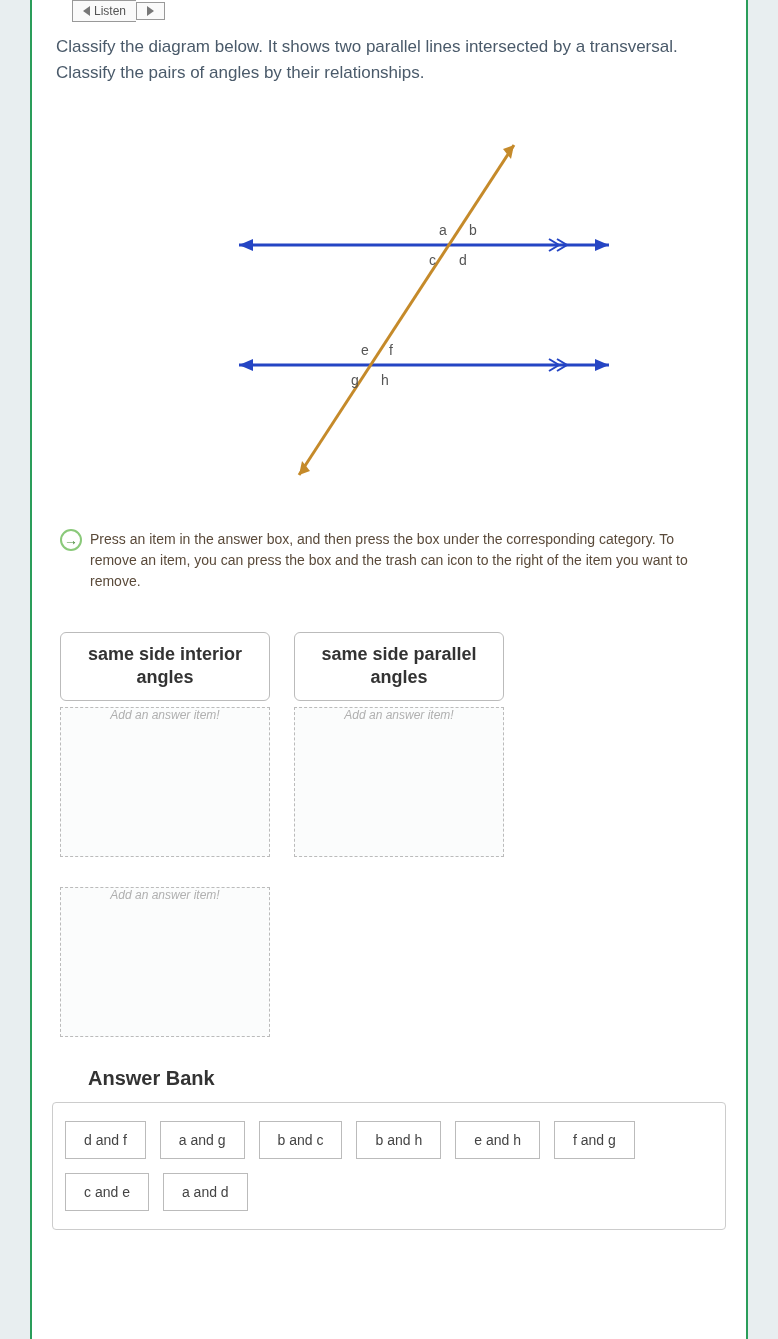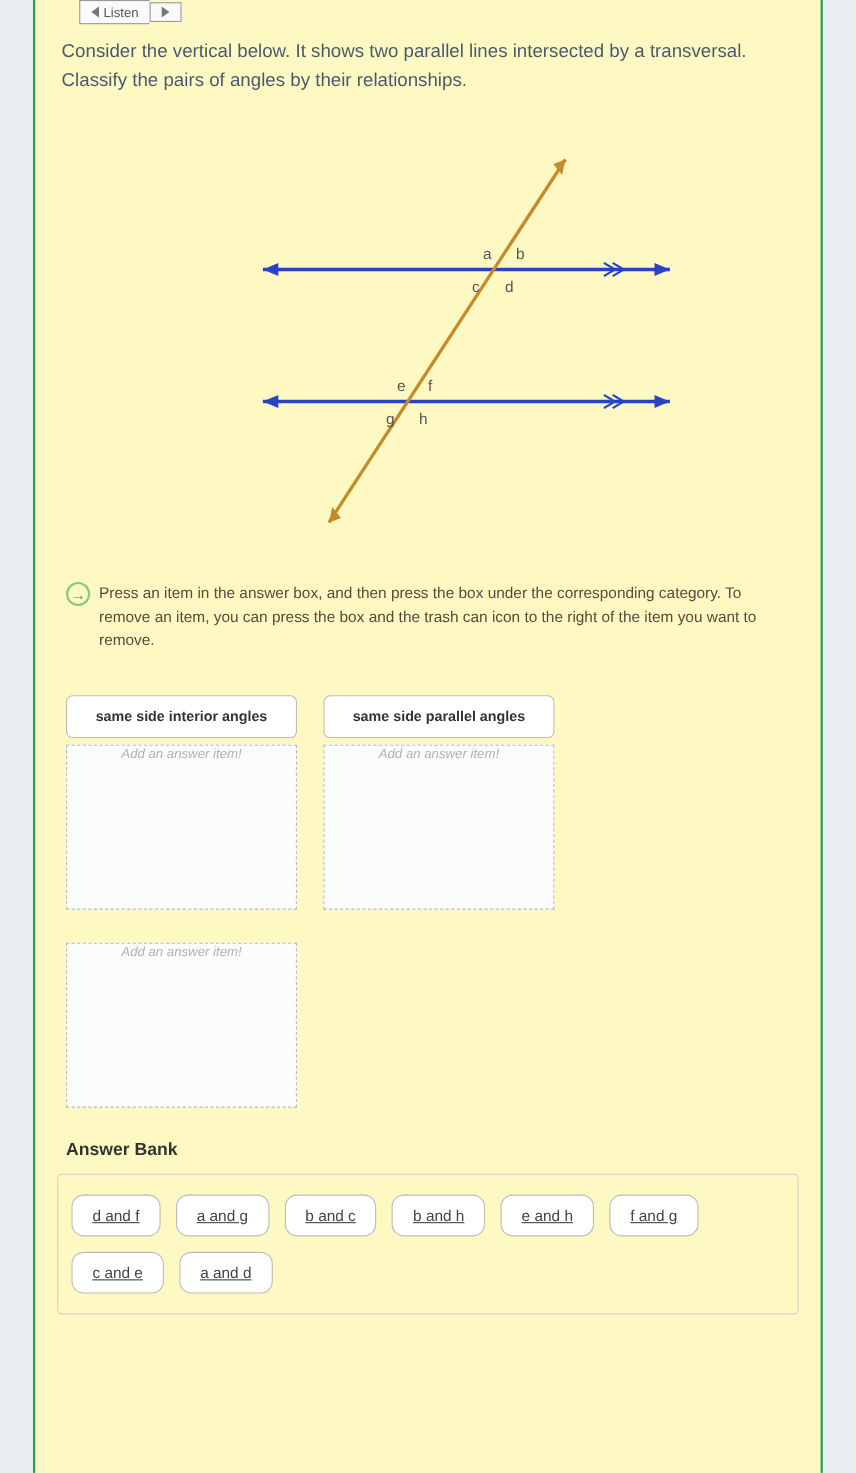--- a/index.html
+++ b/index.html
@@ -5,21 +5,21 @@
   * { box-sizing: border-box; margin: 0; padding: 0; }
   body {
     font-family: Arial, Helvetica, sans-serif;
     background: #e8eef0;
     width: 778px;
     height: 1339px;
     position: relative;
     overflow: hidden;
   }
   .page {
-    background: #fef9c3;
+    background: #ffffff;
     margin: 0 30px;
     height: 100%;
     border-left: 2px solid #2a9d5a;
     border-right: 2px solid #2a9d5a;
     padding: 0 20px;
     position: relative;
   }
   .listen-bar {
     display: flex;
     align-items: center;
@@ -88,63 +88,63 @@
   }
   .category {
     width: 210px;
   }
   .cat-header {
     border: 1px solid #bbb;
     border-radius: 6px;
     background: #fff;
     text-align: center;
     padding: 10px 6px;
-    font-size: 13px;
+    font-size: 18px;
     font-weight: bold;
     color: #333;
     line-height: 1.3;
   }
   .drop-zone {
     border: 1px dashed #bbb;
     background: #fbfcfc;
     height: 150px;
     margin-top: 6px;
     display: flex;
     justify-content: center;
     color: #b0b0b0;
     font-size: 12px;
     font-style: italic;
     cursor: pointer;
   }
   .answer-bank-label {
     margin-top: 30px;
-    font-size: 16px;
+    font-size: 20px;
     font-weight: bold;
     color: #333;
     padding: 0 8px;
+    margin-left: 28px;
   }
   .bank-box {
     border: 1px solid #ccc;
     border-radius: 4px;
     margin-top: 12px;
     padding: 18px 12px;
     display: flex;
     flex-wrap: wrap;
     gap: 14px;
   }
   .bank-item {
     border: 1px solid #bbb;
-    border-radius: 11px;
+    border-radius: 0;
     background: #fff;
     padding: 10px 18px;
     font-size: 14px;
     color: #444;
     cursor: pointer;
     white-space: nowrap;
-    text-decoration: underline;
   }
   .angle-label {
     font-size: 14px;
     fill: #555;
     font-family: Arial, sans-serif;
   }
 </style>
 </head>
 <body>
 
@@ -153,21 +153,21 @@
   <div class="listen-bar">
     <div class="listen-btn">
       <span class="tri-left"></span>
       <span>Listen</span>
     </div>
     <div class="play-btn">
       <span class="tri-right"></span>
     </div>
   </div>
 
-  <div class="question">Consider the vertical below. It shows two parallel lines intersected by a transversal. Classify the pairs of angles by their relationships.</div>
+  <div class="question">Classify the diagram below. It shows two parallel lines intersected by a transversal. Classify the pairs of angles by their relationships.</div>
 
   <div class="diagram-area">
     <svg class="diagram" viewBox="0 0 640 420">
 
       <line x1="170" y1="140" x2="540" y2="140" stroke="#2545c4" stroke-width="3"></line>
       <polygon points="170,140 184,134 184,146" fill="#2545c4"></polygon>
       <polygon points="540,140 526,134 526,146" fill="#2545c4"></polygon>
 
       <polyline points="480,134 490,140 480,146" fill="none" stroke="#2545c4" stroke-width="2"></polyline>
       <polyline points="488,134 498,140 488,146" fill="none" stroke="#2545c4" stroke-width="2"></polyline>

